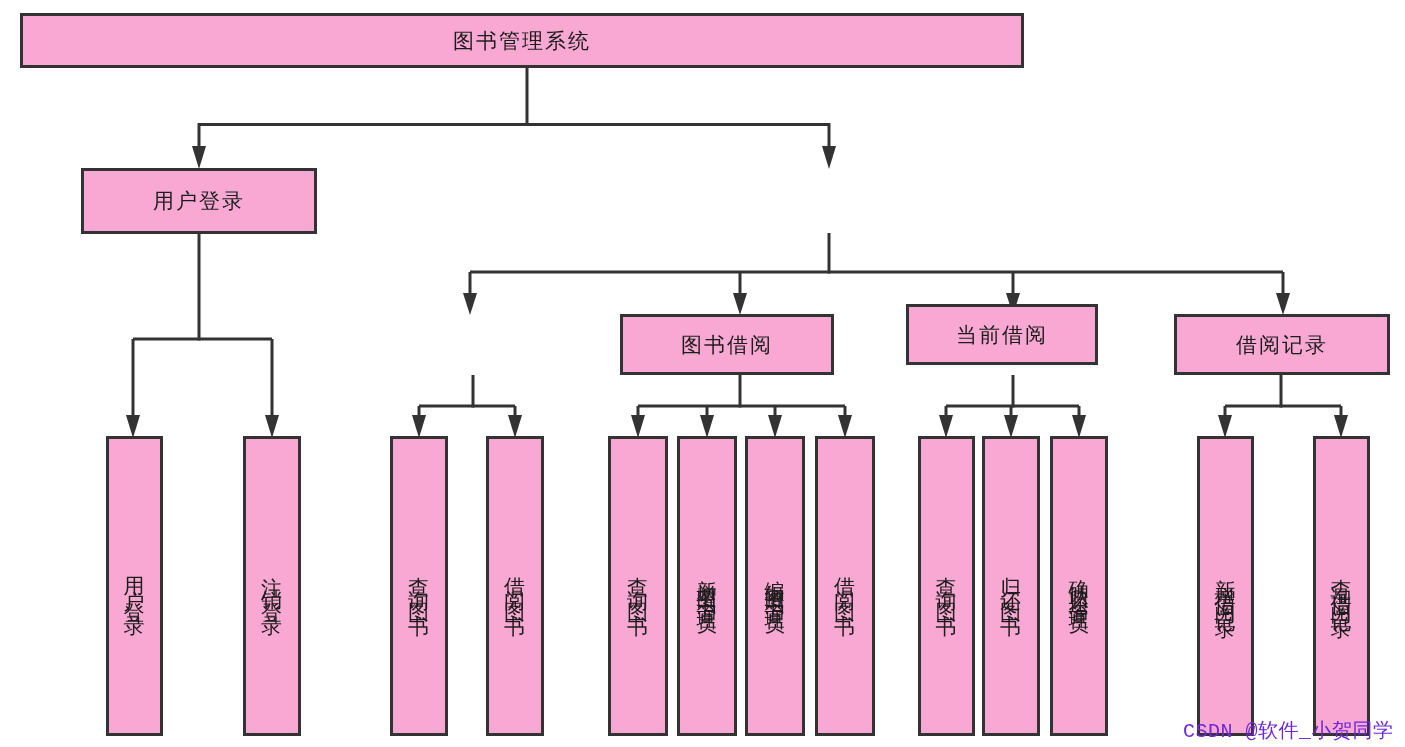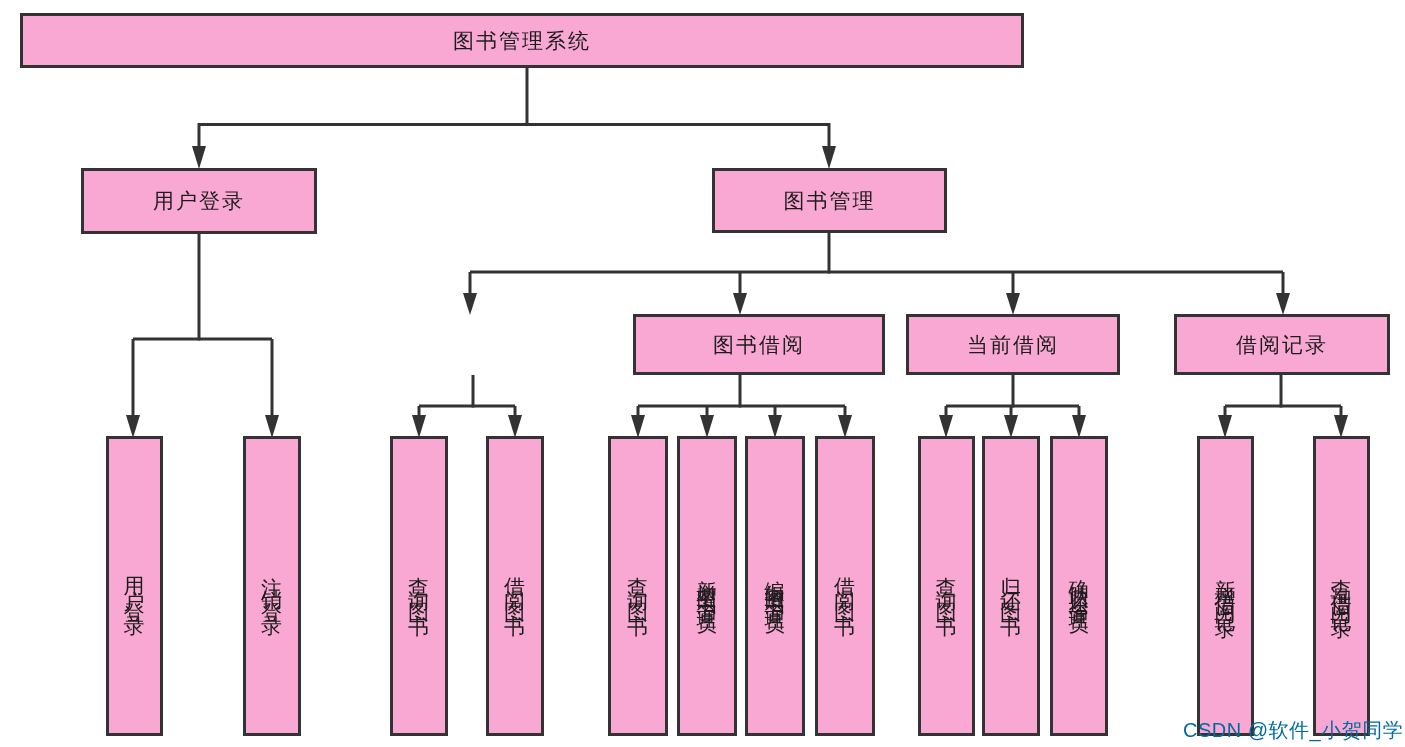--- a/index.html
+++ b/index.html
@@ -19,21 +19,21 @@
   .h-label { font-size:21px; letter-spacing:2px; white-space:nowrap; }
   .leaf .v-label {
     writing-mode:vertical-rl; text-orientation:mixed;
     font-size:21px; letter-spacing:13px; line-height:1;
     white-space:nowrap;
   }
   .leaf .len6 { letter-spacing:8px; }
   .leaf .len9 { letter-spacing:5px; font-size:20px; }
   .watermark {
     position:absolute; left:1183px; top:717px; z-index:3;
-    font-size:20px; color:#0369a1; letter-spacing:0.5px; white-space:nowrap;
+    font-size:20px; color:#6d28d9; letter-spacing:0.5px; white-space:nowrap;font-family:Liberation Mono, monospace;
   }
 </style>
 </head>
 <body>
 
 <div class="canvas">
 
   <svg class="connectors" viewBox="0 0 1405 747" xmlns="http://www.w3.org/2000/svg">
     <g stroke="#333333" stroke-width="3" fill="none">
 
@@ -103,28 +103,25 @@
     </g>
   </svg>
 
   <div class="node" style="left:20px; top:13px; width:1004px; height:55px;">
     <span class="h-label">图书管理系统</span>
   </div>
 
   <div class="node" style="left:81px; top:168px; width:236px; height:66px;">
     <span class="h-label">用户登录</span>
   </div>
-  <div class="node" style="left:712px; top:168px; width:235px; height:65px;">
-    <span class="h-label">图书管理</span>
-  </div>
 
-  <div class="node" style="left:633px; top:314px; width:252px; height:61px;">
+  <div class="node" style="left:620px; top:314px; width:214px; height:61px;">
     <span class="h-label">图书借阅</span>
   </div>
-  <div class="node" style="left:906px; top:314px; width:214px; height:61px;">
+  <div class="node" style="left:906px; top:304px; width:192px; height:61px;">
     <span class="h-label">当前借阅</span>
   </div>
   <div class="node" style="left:1174px; top:314px; width:216px; height:61px;">
     <span class="h-label">借阅记录</span>
   </div>
 
   <div class="node leaf" style="left:106px; top:436px; width:57px; height:300px;">
     <span class="v-label">用户登录</span>
   </div>
   <div class="node leaf" style="left:243px; top:436px; width:58px; height:300px;">

